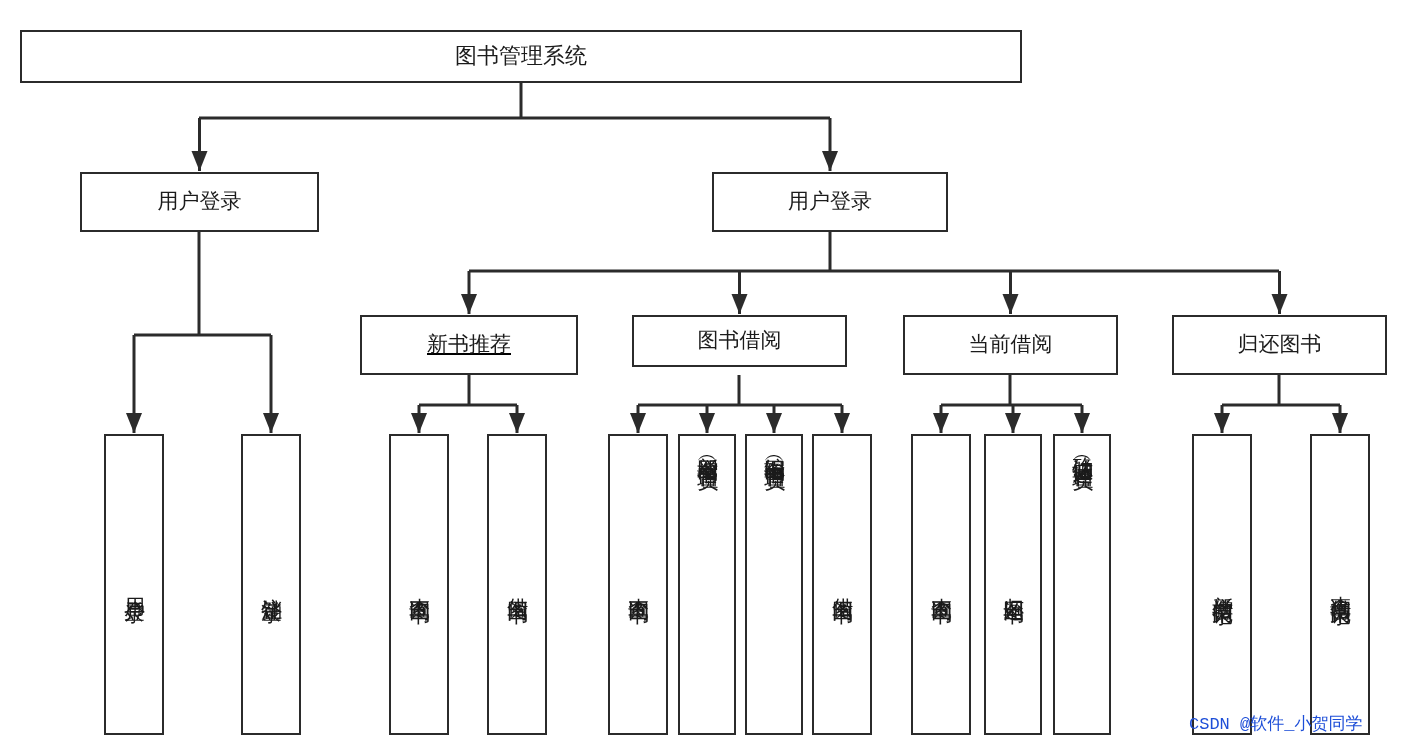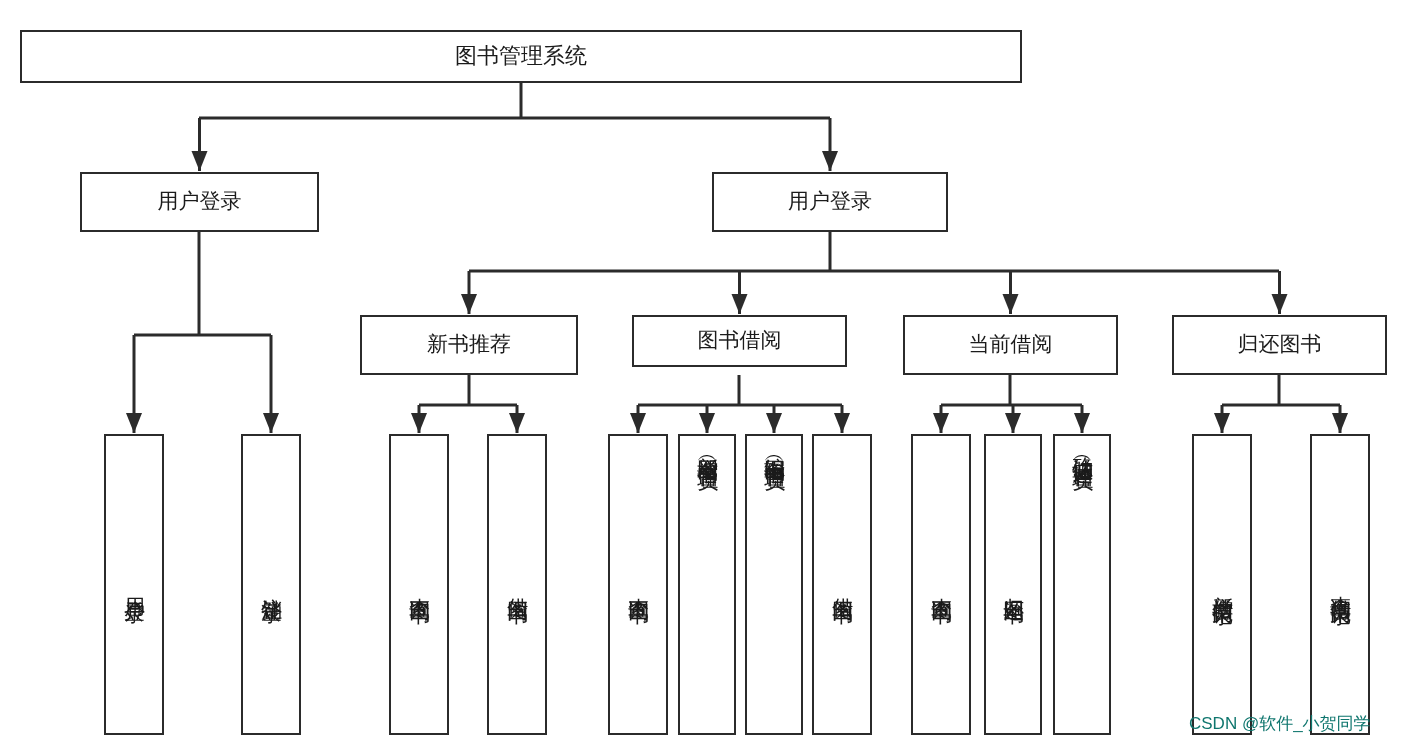--- a/index.html
+++ b/index.html
@@ -65,24 +65,24 @@
     align-items: flex-start;
   }
   .node.vertical.top-text .node-label {
     margin-top: 4px;
   }
   #watermark {
     position: absolute;
     left: 1189px;
     top: 712px;
     font-size: 17px;
-    color: #0f766e;
+    color: #1d4ed8;
     z-index: 5;
     white-space: nowrap;
-    font-family: Liberation Sans, sans-serif;
+    font-family: Liberation Mono, monospace;
   }
 </style>
 </head>
 <body>
 
 <div id="diagram-root">
 
   <svg id="connector-layer" viewBox="0 0 1405 747" xmlns="http://www.w3.org/2000/svg">
       <line x1="521" y1="66" x2="521" y2="118" stroke="#2b2b2b" stroke-width="3"></line>
       <line x1="199" y1="118" x2="830" y2="118" stroke="#2b2b2b" stroke-width="3"></line>
@@ -142,21 +142,21 @@
     <span class="node-label">图书管理系统</span>
   </div>
 
   <div class="node horizontal" style="left: 80px; top: 172px; width: 239px; height: 60px;">
     <span class="node-label">用户登录</span>
   </div>
   <div class="node horizontal" style="left: 712px; top: 172px; width: 236px; height: 60px;">
     <span class="node-label">用户登录</span>
   </div>
 
-  <div class="node horizontal" style="left: 360px; top: 315px; width: 218px; height: 60px;">
+  <div class="node horizontal" style="left: 360px; top: 315px; width: 218px; height: 60px; text-decoration: underline;">
     <span class="node-label">新书推荐</span>
   </div>
   <div class="node horizontal" style="left: 632px; top: 315px; width: 215px; height: 52px;">
     <span class="node-label">图书借阅</span>
   </div>
   <div class="node horizontal" style="left: 903px; top: 315px; width: 215px; height: 60px;">
     <span class="node-label">当前借阅</span>
   </div>
   <div class="node horizontal" style="left: 1172px; top: 315px; width: 215px; height: 60px;">
     <span class="node-label">归还图书</span>

